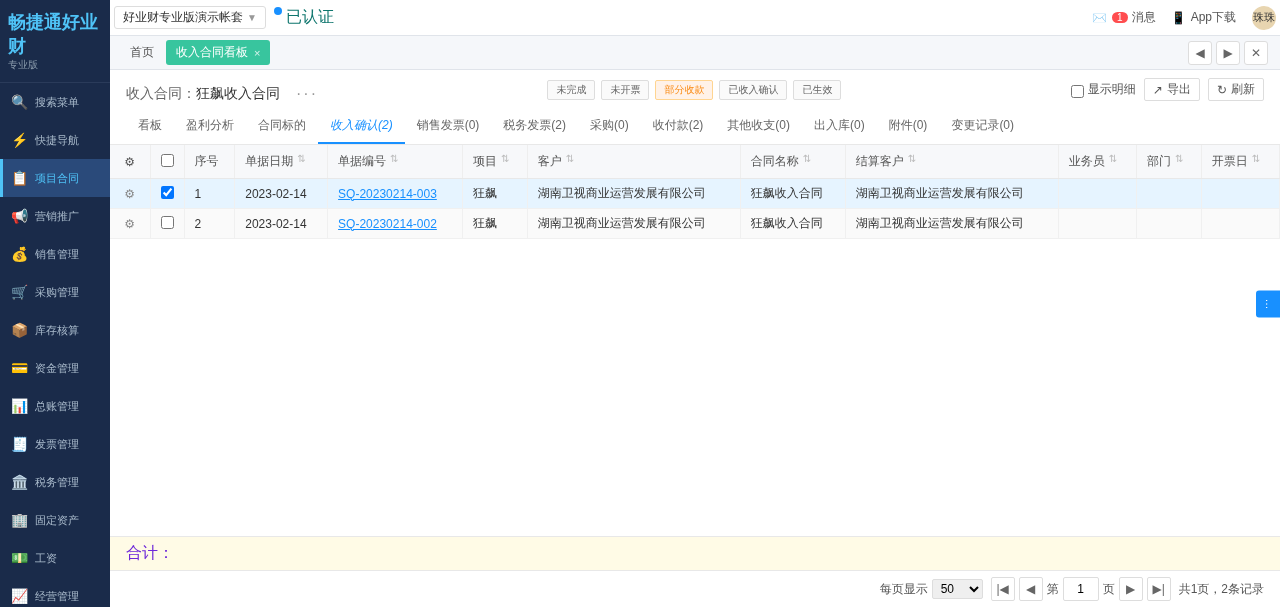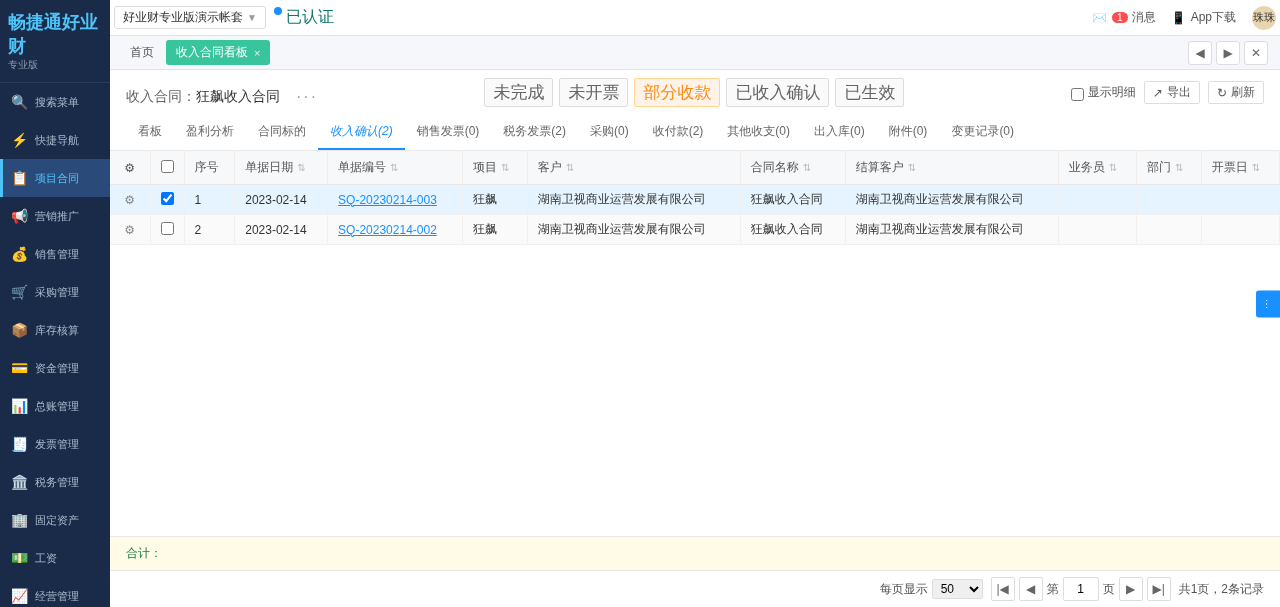--- a/index.html
+++ b/index.html
@@ -37,21 +37,21 @@
     .tabbar-tab .close-x { font-size: 11px; cursor: pointer; opacity: 0.8; }
     .tabbar-controls { margin-left: auto; display: flex; gap: 4px; }
     .tabbar-ctrl-btn { width: 24px; height: 24px; border: 1px solid #ddd; border-radius: 3px; background: #fff; display: flex; align-items: center; justify-content: center; cursor: pointer; font-size: 12px; color: #666; }
 
     
     .content { flex: 1; overflow: hidden; display: flex; flex-direction: column; background: #fff; }
     .contract-title { font-size: 14px; color: #333; font-weight: 500; }
     .contract-title span.label { color: #666; }
     .contract-more { color: #999; cursor: pointer; font-size: 16px; letter-spacing: 2px; margin-left: 8px; }
     .status-tags { display: flex; gap: 6px; margin-left: auto; margin-bottom: 8px; }
-    .status-tag { padding: 2px 8px; border-radius: 2px; font-size: 17px; cursor: pointer; border: 1px solid #ddd; color: #666; background: #fafafa; }
+    .status-tag { padding: 2px 8px; border-radius: 2px; font-size: 10px; cursor: pointer; border: 1px solid #ddd; color: #666; background: #fafafa; }
     .status-tag.active { background: #fff2e8; color: #fa8c16; border-color: #ffd591; }
     .header-action-btn { padding: 2px 8px; font-size: 12px; border: 1px solid #ddd; border-radius: 2px; cursor: pointer; color: #555; background: #fff; display: flex; align-items: center; gap: 4px; }
     .display-detail-cb { display: flex; align-items: flex-end; gap: 4px; font-size: 12px; color: #555; }
 
     
     .sub-tabs { display: flex; padding: 0 16px; border-bottom: 1px solid #e8e8e8; flex-shrink: 0; }
     .sub-tab { padding: 8px 12px; font-size: 12px; color: #666; cursor: pointer; border-bottom: 2px solid transparent; white-space: nowrap; }
     .sub-tab.active { color: #1890ff; border-bottom: 2px solid #1890ff; font-style: italic; }
 
     
@@ -60,27 +60,27 @@
     thead tr { background: #f7f8fa; }
     thead th { padding: 8px 10px; text-align: left; color: #555; border-bottom: 1px solid #e8e8e8; border-right: 1px solid #eee; font-weight: normal; white-space: nowrap; position: sticky; top: 0; background: #f7f8fa; z-index: 1; }
     thead th:first-child { width: 40px; text-align: center; }
     tbody tr { background: #fff; }
     tbody tr:nth-child(even) { background: #fafafa; }
     tbody tr.selected { background: #e6f4ff; }
     tbody td { padding: 6px 10px; border-bottom: 1px solid #f0f0f0; border-right: 1px solid #f0f0f0; color: #333; white-space: nowrap; }
     tbody td:first-child { text-align: center; color: #888; }
     .link { color: #1890ff; text-decoration: underline; cursor: pointer; }
     .sort-icon { font-size: 10px; color: #bbb; margin-left: 2px; }
-    .th-content { display: flex; align-items: center; gap: 2px; }
+    .th-content { display: flex; gap: 2px; }
     .settings-icon-cell { text-align: center; }
     .checkbox-col { width: 30px; text-align: center !important; }
 
     
     .footer-bar { background: #fffbe6; border-top: 1px solid #e8e8e8; padding: 6px 16px; display: flex; align-items: center; flex-shrink: 0; min-height: 34px; }
-    .footer-total { font-size: 12px; color: #15803d; }
+    .footer-total { font-size: 16px; color: #6d28d9; }
 
     
     .pagination { background: #fff; border-top: 1px solid #e8e8e8; padding: 6px 16px; display: flex; align-items: center; justify-content: flex-end; gap: 8px; flex-shrink: 0; }
     .pagination-size { display: flex; align-items: center; gap: 4px; font-size: 12px; color: #555; }
     .pagination-size select { border: 1px solid #ddd; border-radius: 2px; padding: 1px 4px; font-size: 12px; }
     .pagination-nav { display: flex; align-items: center; gap: 4px; }
     .page-btn { width: 24px; height: 24px; border: 1px solid #ddd; border-radius: 2px; background: #fff; display: flex; align-items: center; justify-content: center; cursor: pointer; font-size: 12px; color: #666; }
     .page-input { width: 36px; height: 24px; border: 1px solid #ddd; border-radius: 2px; text-align: center; font-size: 12px; }
     .page-total { font-size: 12px; color: #555; }
 

